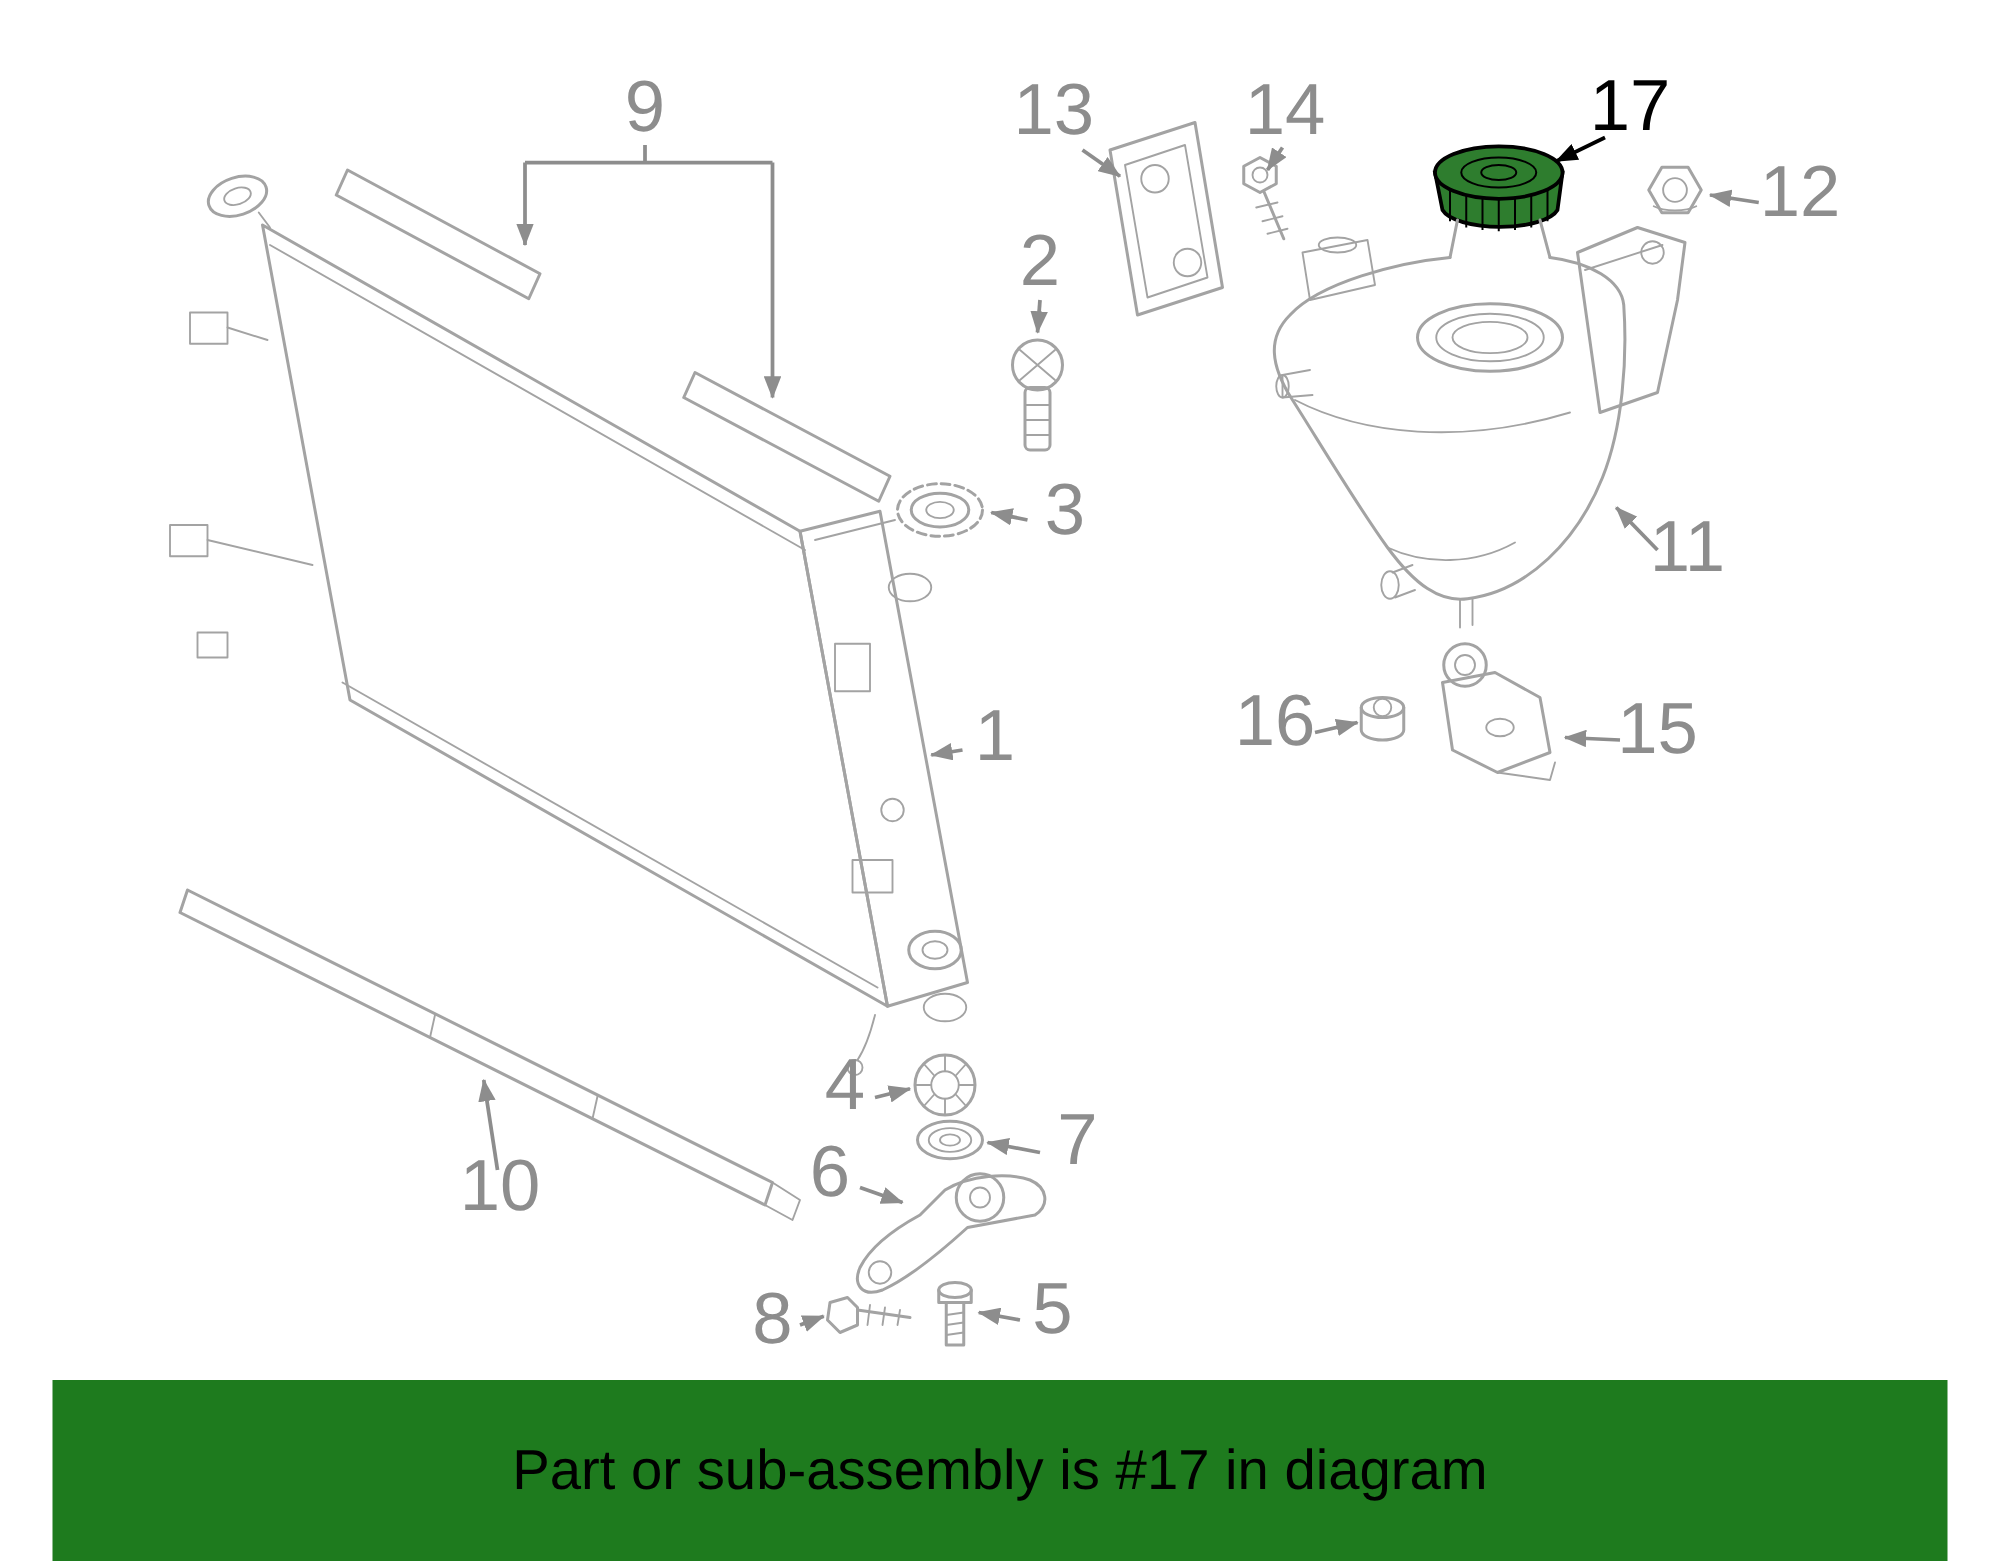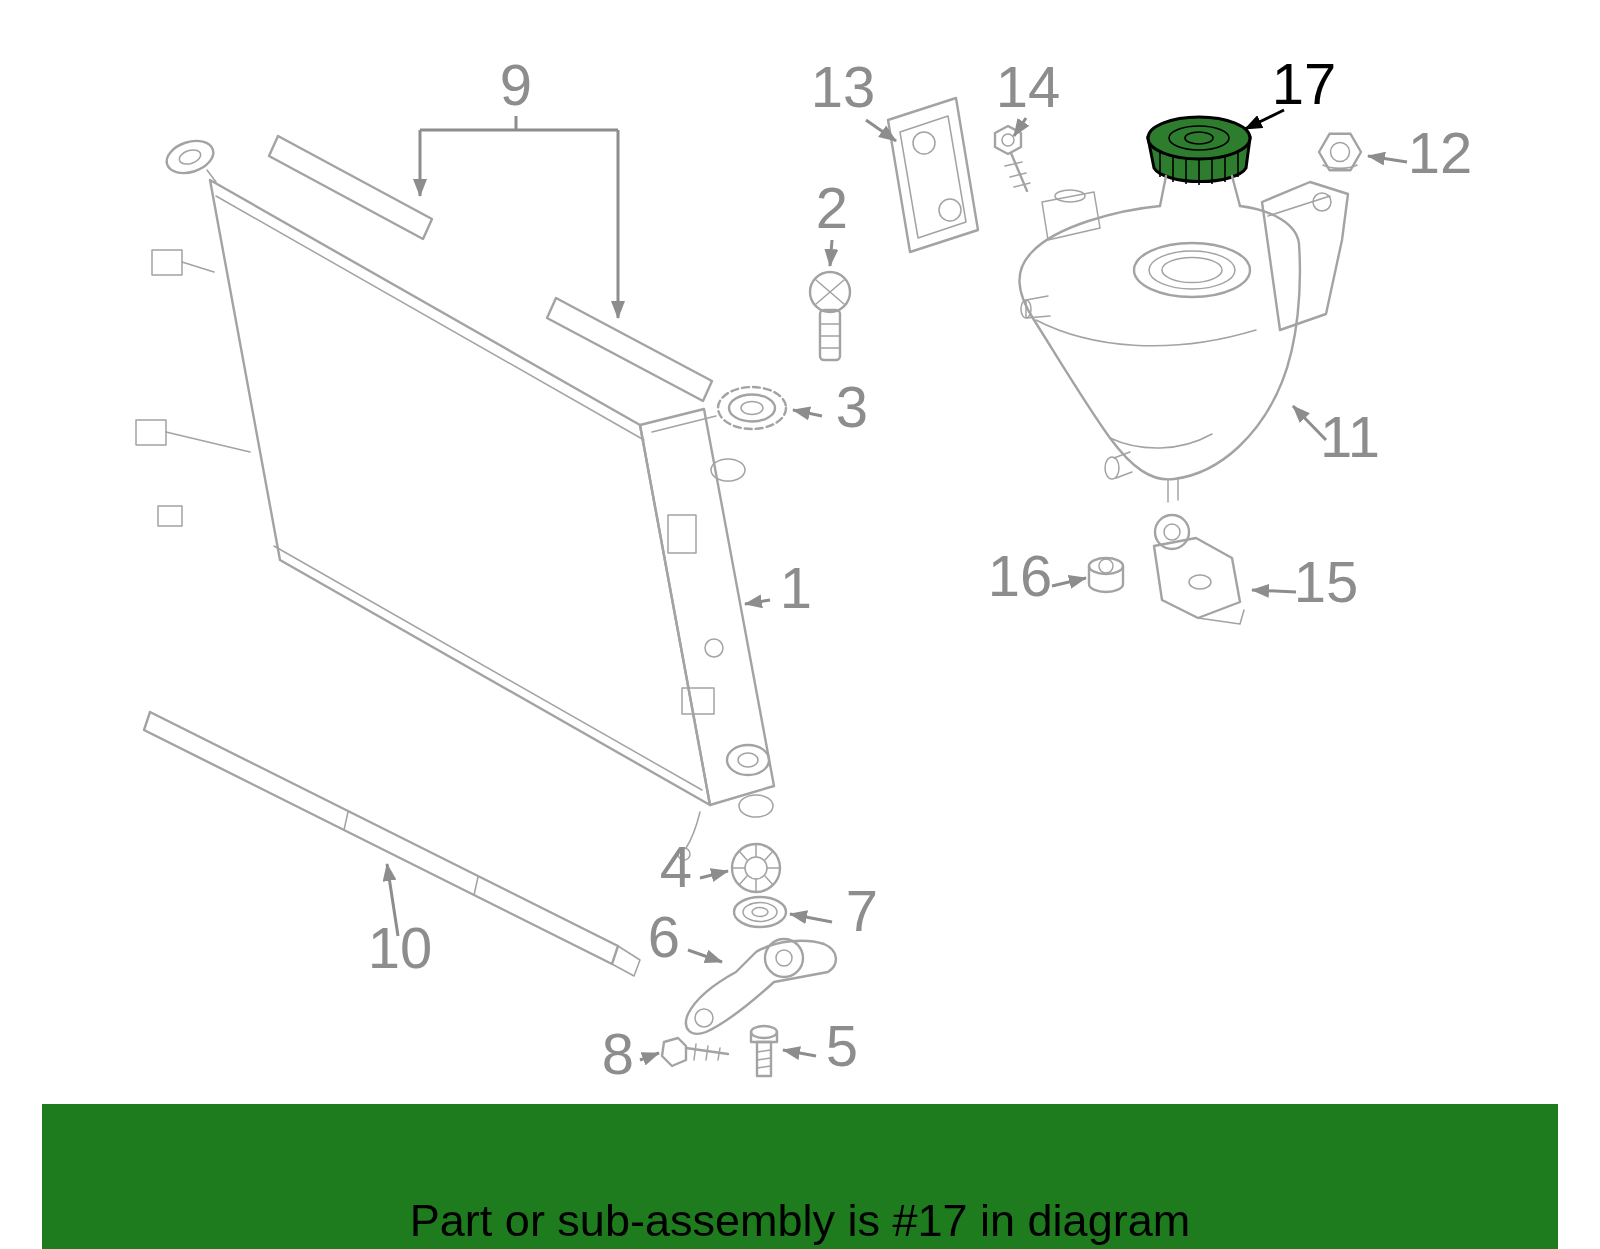--- a/index.html
+++ b/index.html
@@ -20,22 +20,22 @@
   .callout { fill: none; stroke: var(--label, #8d8d8d); stroke-width: 3; }
   .callout17 { stroke: var(--ink, #000000); }
   .hl      { fill: var(--highlight, #2e7d2e); stroke: var(--ink, #000000); stroke-width: 3; }
   .hl-rib  { fill: none; stroke: var(--ink, #000000); stroke-width: 1.6; }
 
   .banner {
     position: absolute;
     left: 42px; right: 42px; top: 1104px; bottom: 0;
     background: var(--banner_bg, #1e7b1e);
     color: var(--ink, #000000);
-    display: flex; flex-direction: column;
-    align-items: center; justify-content: flex-end;
+    display: flex; flex-direction: row;
+    align-items: center; justify-content: center;
     font-size: 45px; line-height: 1.25;
     text-align: center;
     white-space: nowrap;
   }
 </style>
 </head>
 <body>
 
 <div class="stage">
 

